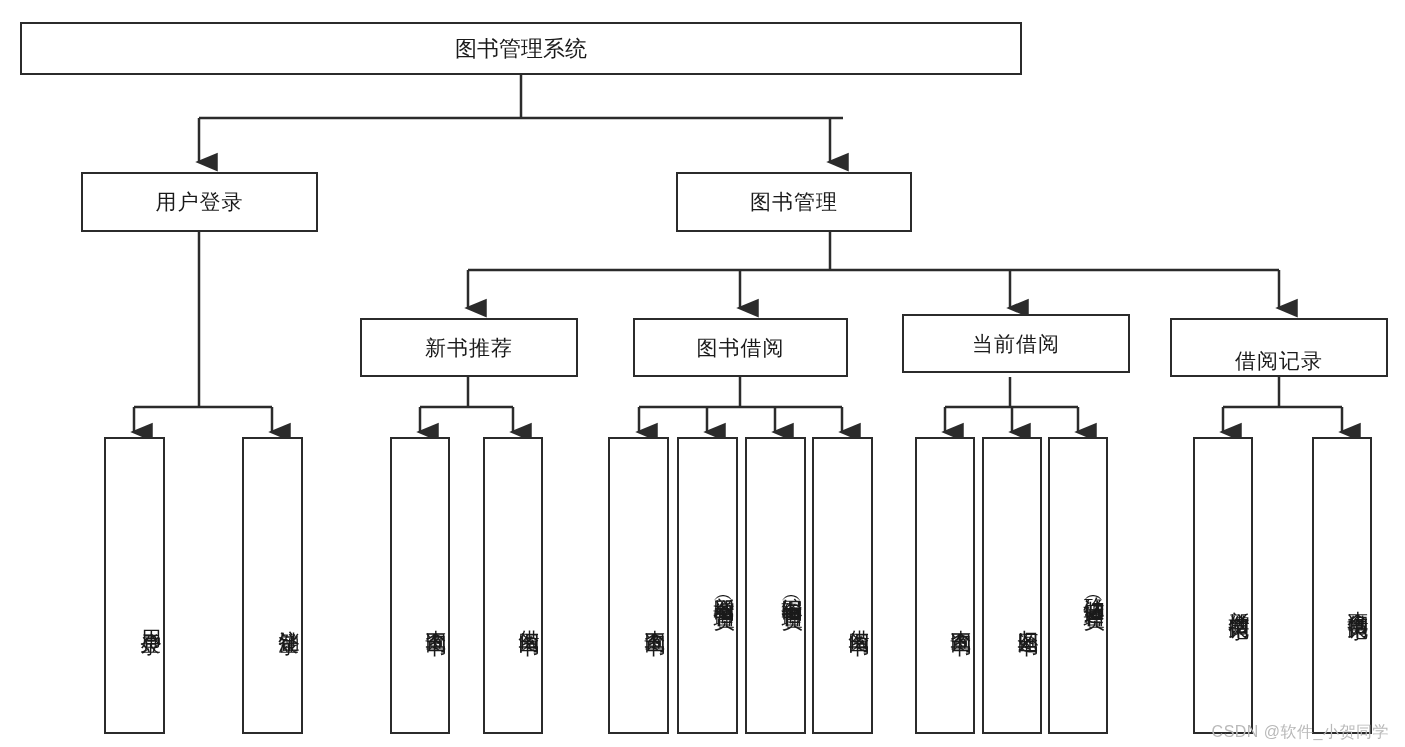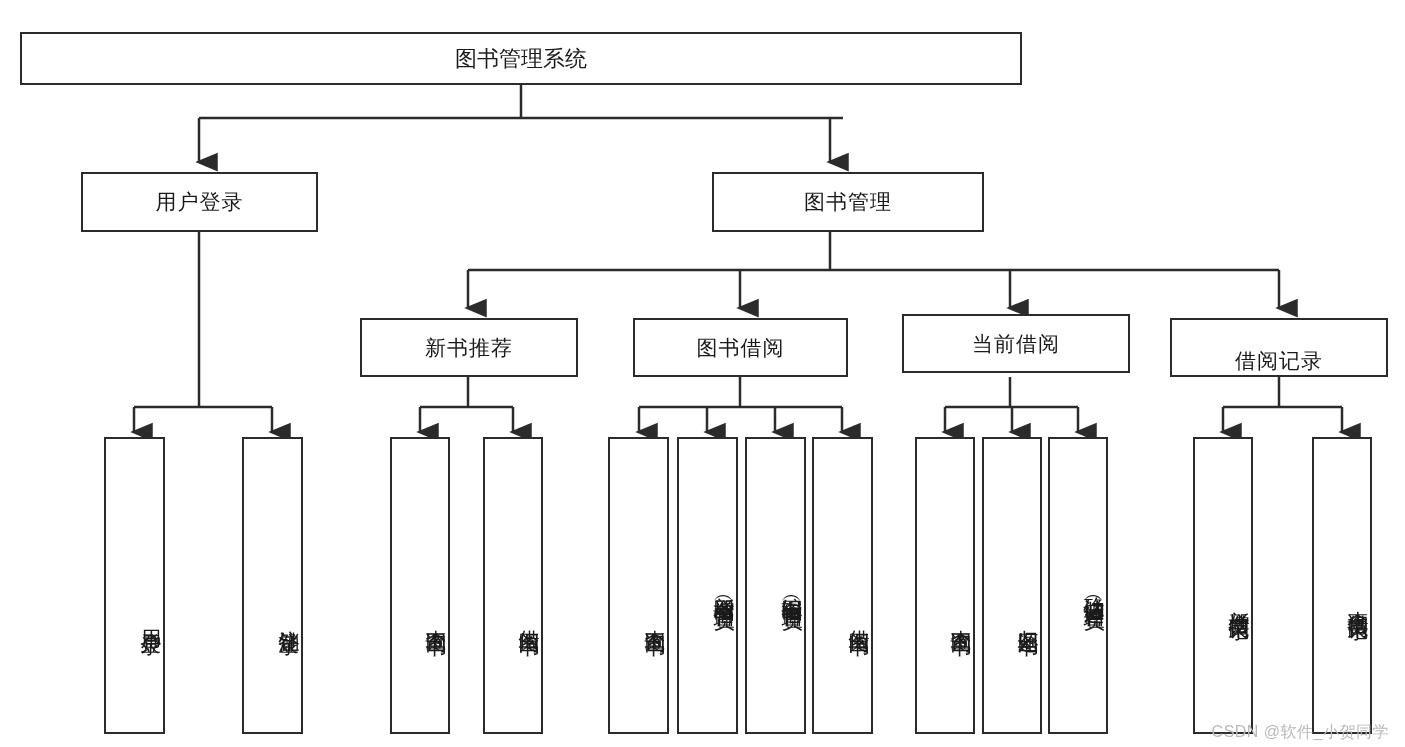--- a/index.html
+++ b/index.html
@@ -68,28 +68,28 @@
       <path d="M 1012 407 L 1012 432" marker-end="url(#arrow)"></path>
       <path d="M 1078 407 L 1078 432" marker-end="url(#arrow)"></path>
 
       <path d="M 1279 377 L 1279 407"></path>
       <path d="M 1223 407 L 1342 407"></path>
       <path d="M 1223 407 L 1223 432" marker-end="url(#arrow)"></path>
       <path d="M 1342 407 L 1342 432" marker-end="url(#arrow)"></path>
     </g>
   </svg>
 
-  <div class="node root" style="left:20px;top:32px;width:1002px;height:53px;">
+  <div class="node root" style="left:20px;top:22px;width:1002px;height:53px;">
     <span>图书管理系统</span>
   </div>
 
   <div class="node horiz" style="left:81px;top:172px;width:237px;height:60px;">
     <span>用户登录</span>
   </div>
-  <div class="node horiz" style="left:712px;top:172px;width:272px;height:60px;text-align:center;">
+  <div class="node horiz" style="left:676px;top:172px;width:236px;height:60px;text-align:center;">
     <span>图书管理</span>
   </div>
 
   <div class="node horiz" style="left:360px;top:318px;width:218px;height:59px;">
     <span>新书推荐</span>
   </div>
   <div class="node horiz" style="left:633px;top:318px;width:215px;height:59px;text-align:right;">
     <span>图书借阅</span>
   </div>
   <div class="node horiz" style="left:902px;top:314px;width:228px;height:59px;">

